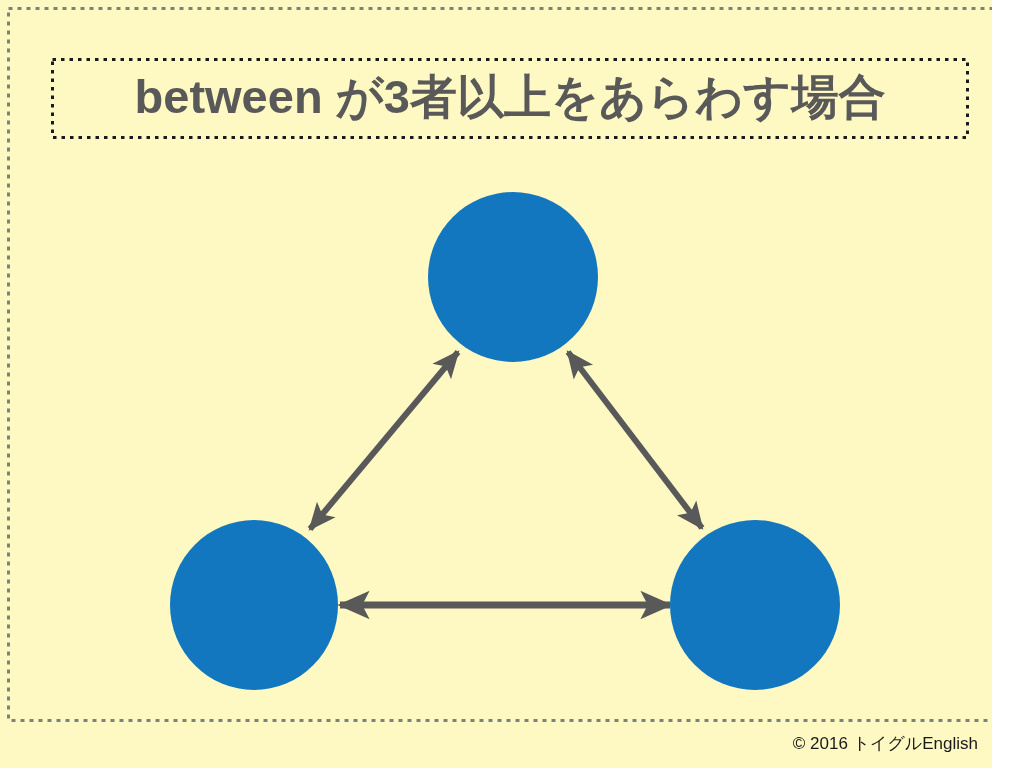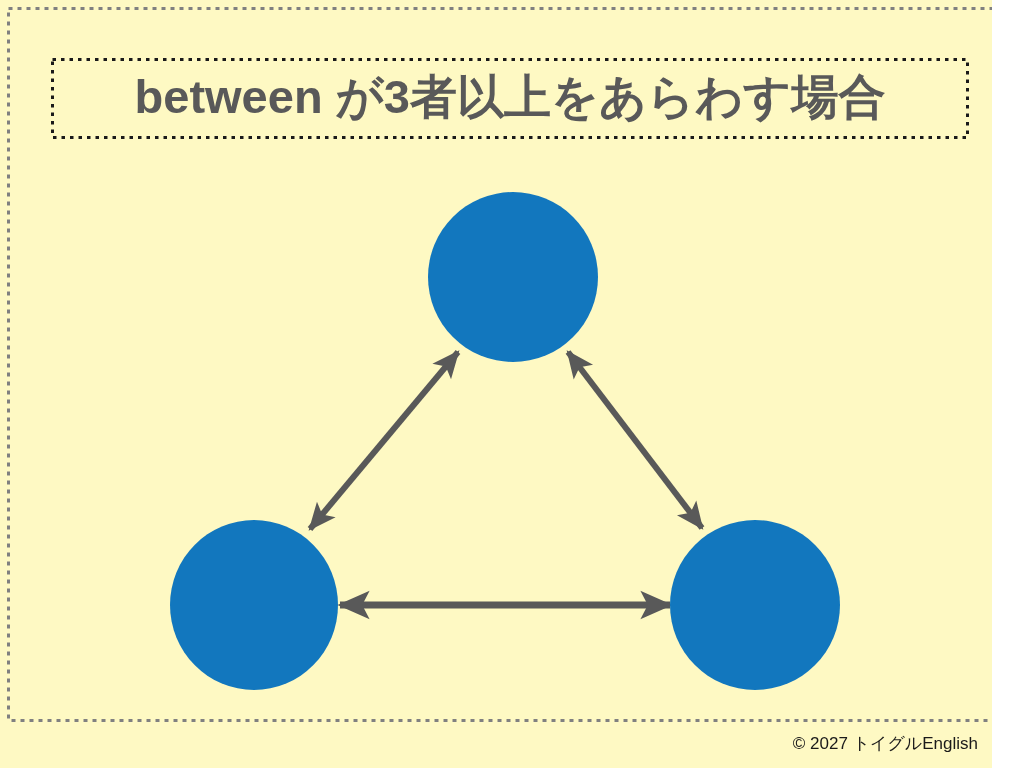--- a/index.html
+++ b/index.html
@@ -139,15 +139,15 @@
       </g>
 
       <g>
         <ellipse cx="513" cy="277" rx="85" ry="85" fill="#1277BE"></ellipse>
         <ellipse cx="254" cy="605" rx="84" ry="85" fill="#1277BE"></ellipse>
         <ellipse cx="755" cy="605" rx="85" ry="85" fill="#1277BE"></ellipse>
       </g>
     </svg>
   </div>
 
-  <div id="copyright">© 2027 トイグルEnglish</div>
+  <div id="copyright">© 2016 トイグルEnglish</div>
 
 </div>
 
 </body></html>

